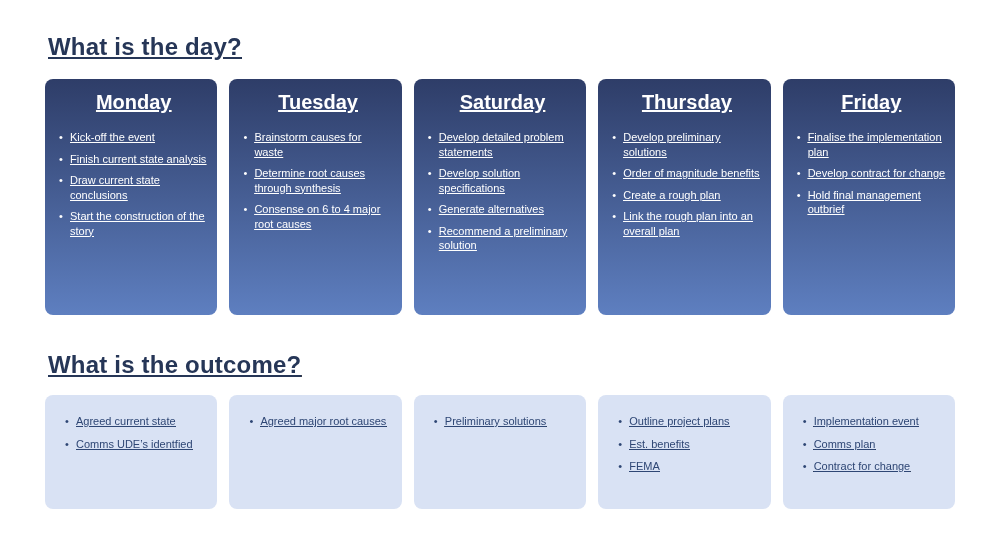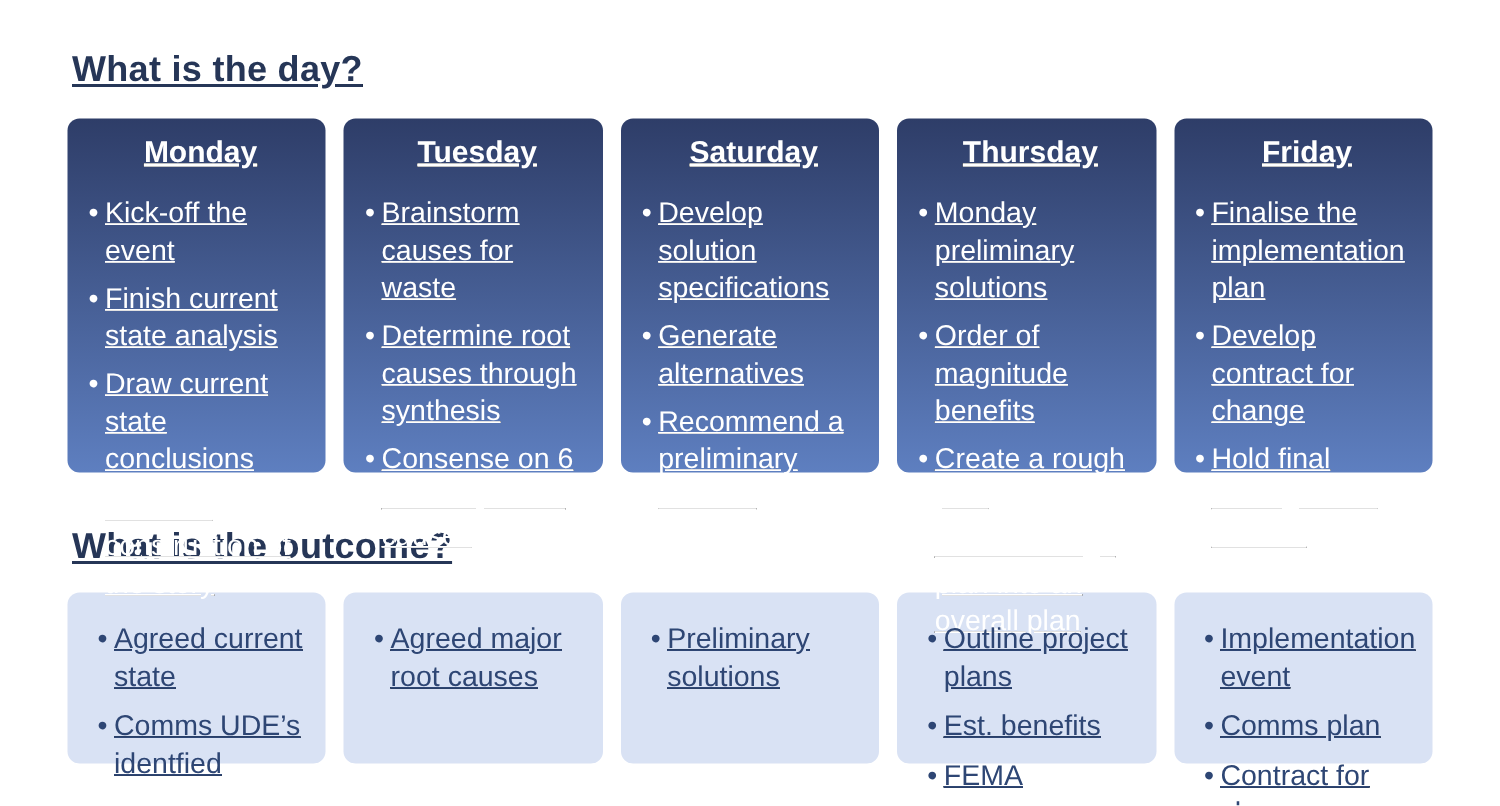--- a/index.html
+++ b/index.html
@@ -35,21 +35,21 @@
     padding: 12px 9px 0 14px;
   }
   .day-title {
     text-align: center;
     font-size: 20px;
     font-weight: 700;
     margin-bottom: 16px;
   }
   ul.bullets {
     list-style: none;
-    font-size: 19px;
+    font-size: 11px;
     line-height: 1.32;
   }
   ul.bullets li {
     position: relative;
     padding-left: 11px;
     margin-bottom: 7px;
   }
   ul.bullets li::before {
     content: "\2022";
     position: absolute;
@@ -87,29 +87,30 @@
       <div class="day-title">Tuesday</div>
       <ul class="bullets">
           <li>Brainstorm causes for waste</li>
           <li>Determine root causes through synthesis</li>
           <li>Consense on 6 to 4 major root causes</li>
         </ul>
     </div>
     <div class="day-card">
       <div class="day-title">Saturday</div>
       <ul class="bullets">
+          <li>Develop detailed problem statements</li>
           <li>Develop solution specifications</li>
           <li>Generate alternatives</li>
           <li>Recommend a preliminary solution</li>
         </ul>
     </div>
     <div class="day-card">
       <div class="day-title">Thursday</div>
       <ul class="bullets">
-          <li>Monday preliminary solutions</li>
+          <li>Develop preliminary solutions</li>
           <li>Order of magnitude benefits</li>
           <li>Create a rough plan</li>
           <li>Link the rough plan into an overall plan</li>
         </ul>
     </div>
     <div class="day-card">
       <div class="day-title">Friday</div>
       <ul class="bullets">
           <li>Finalise the implementation plan</li>
           <li>Develop contract for change</li>

